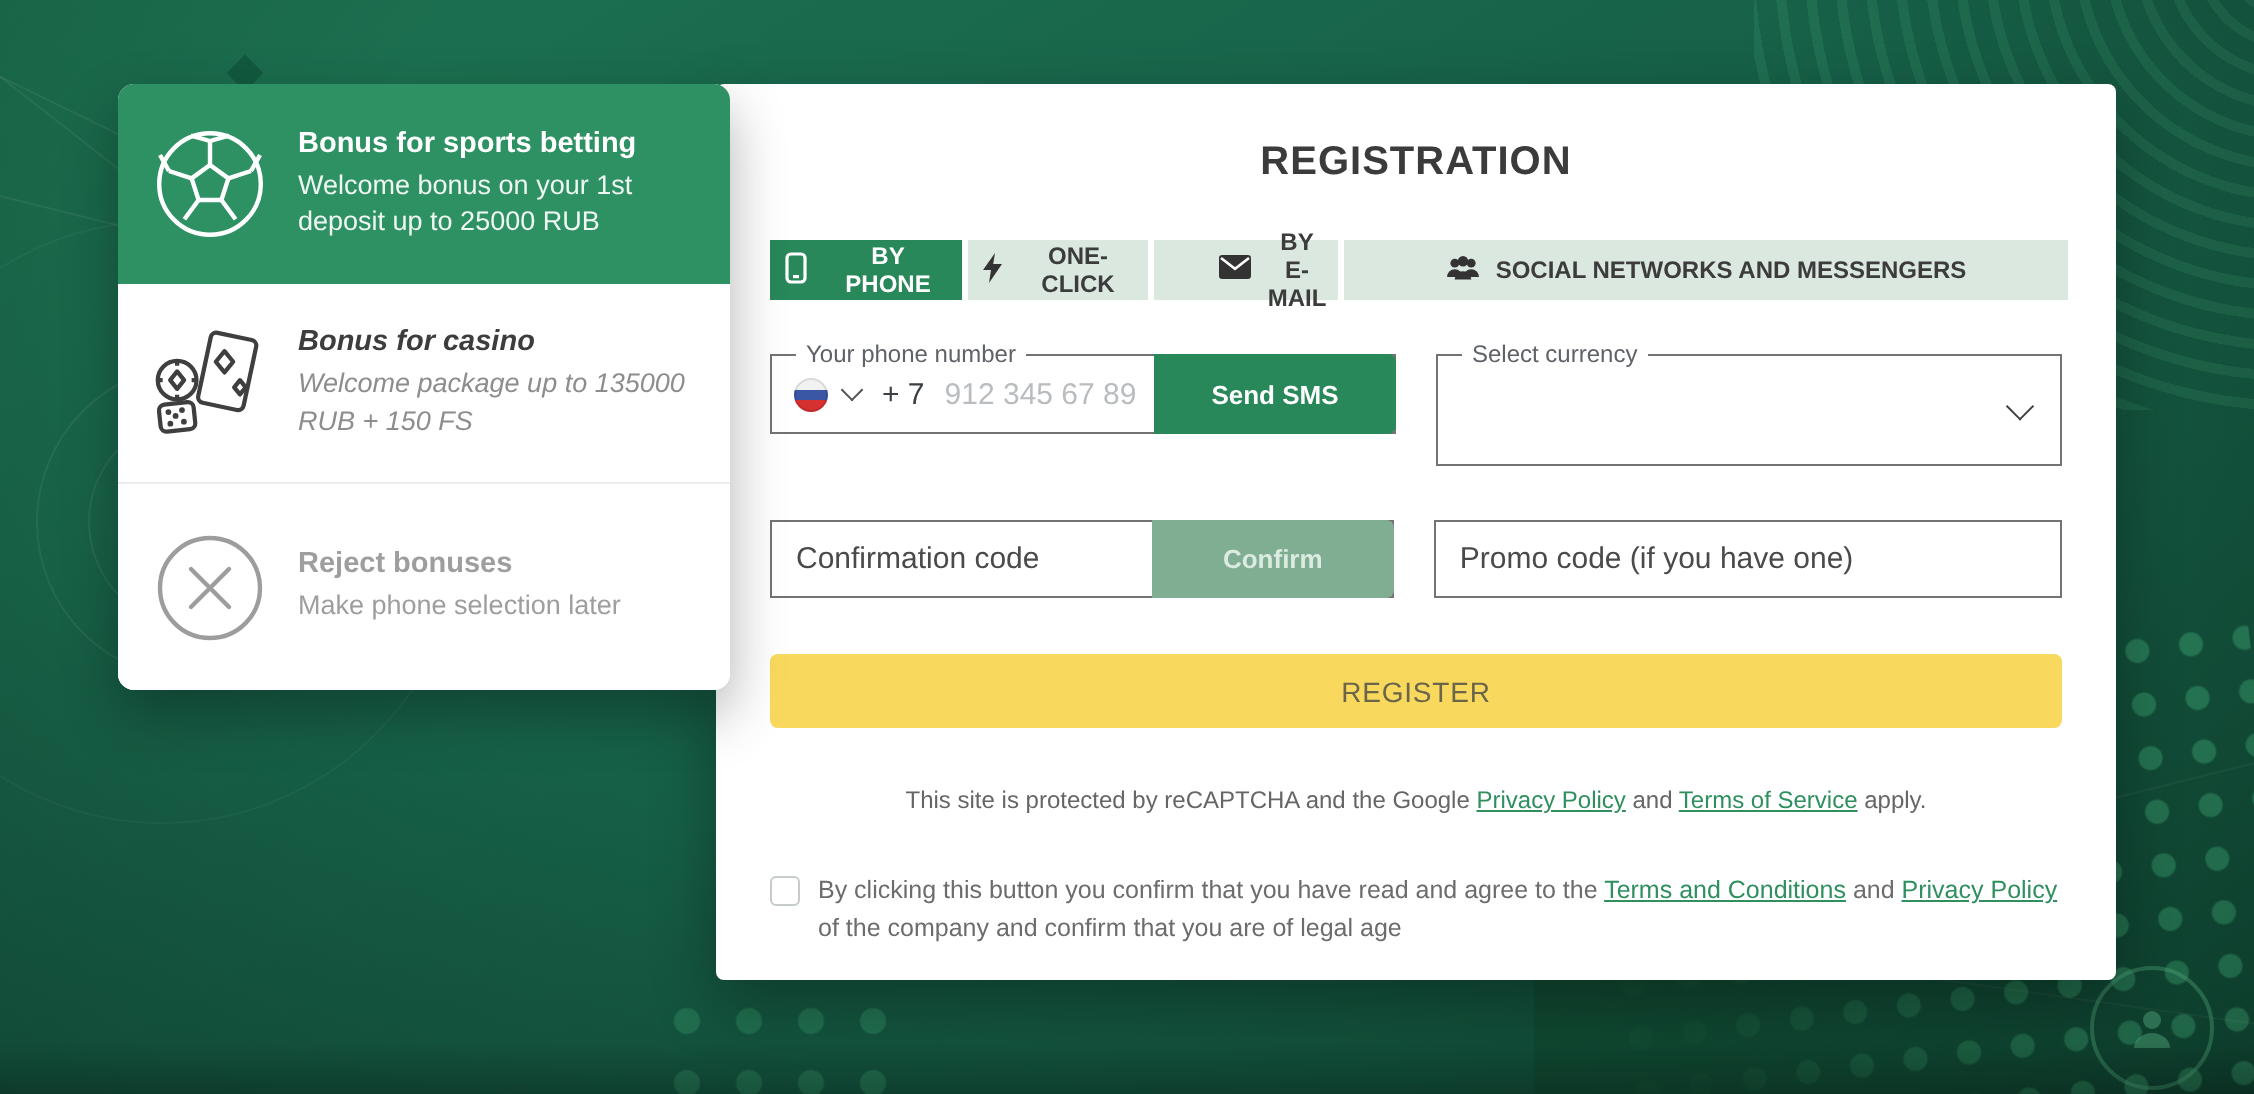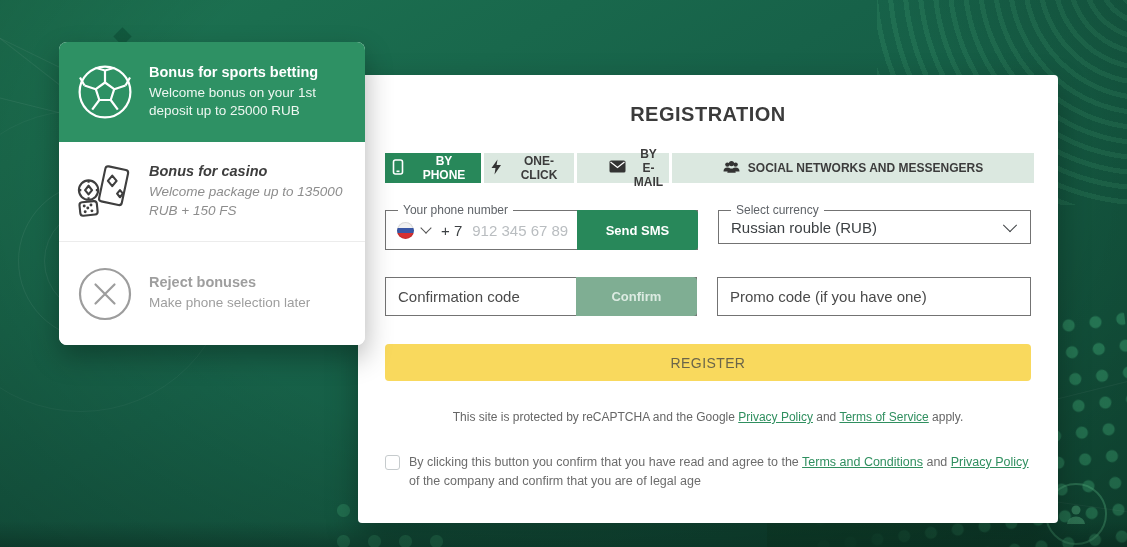--- a/index.html
+++ b/index.html
@@ -43,32 +43,32 @@
   .bonus-card.reject{height:104px;border-top:1px solid #ececec;box-sizing:border-box;}
   .bonus-icon{width:60px;flex-shrink:0;display:flex;justify-content:center;align-items:center;}
   .bonus-title{font-size:14.5px;font-weight:bold;color:#3d3d3d;margin:0 0 4px;}
   .bonus-sub{font-size:13.5px;color:#8d8d8d;line-height:1.35;margin:0;}
   .sports .bonus-title{color:#fff;}
   .sports .bonus-sub{color:#eef7f1;}
   .reject .bonus-title{color:#9e9e9e;}
   .reject .bonus-sub{color:#9e9e9e;}
   
   .panel{position:absolute;left:358px;top:42px;width:700px;height:448px;background:#fff;border-radius:4px;
-    box-shadow:0 12px 32px rgba(0,0,0,.32);z-index:2;margin-top:33px;}
+    box-shadow:0 12px 32px rgba(0,0,0,.32);z-index:2;}
   .panel h1{margin:28px 0 0;text-align:center;font-size:20px;font-weight:bold;color:#3b3b3b;letter-spacing:.5px;}
   .tabs{display:flex;gap:3px;margin:27px 24px 0 27px;height:30px;}
   .tab{display:flex;align-items:center;justify-content:center;gap:8px;background:#dbe8e0;border:none;
     font-family:inherit;font-size:12px;font-weight:bold;color:#3c3c3c;cursor:pointer;padding:0 6px;}
   .tab.t1{width:96px;} .tab.t2{width:90px;} .tab.t3{width:92px;padding-left:32px;} .tab.t4{flex:1;}
   .tab.active{background:#28885a;color:#fff;}
   .form-row{display:flex;gap:20px;margin:27px 27px 0;}
   .field{position:relative;border:1px solid #737373;border-radius:0;background:#fff;
     display:flex;align-items:center;box-sizing:border-box;}
   .phone-field{width:313px;height:40px;padding:0 126px 0 11px;}
-  .currency-field{width:316px;height:34px;padding:0 34px 0 12px;cursor:pointer;}
+  .currency-field{width:316px;height:56px;padding:0 34px 0 12px;cursor:pointer;}
   .code-field{width:313px;height:39px;padding:0 126px 0 0;}
   .promo-field{width:316px;height:39px;}
   .f-label{position:absolute;top:-8px;left:12px;background:#fff;padding:0 5px;font-size:12px;color:#5f6368;line-height:15px;white-space:nowrap;}
   .flag{width:17px;height:17px;border-radius:50%;flex-shrink:0;
     background:linear-gradient(to bottom,#f2f2f2 0 34%,#3a57a5 34% 66%,#d63031 66% 100%);
     box-shadow:inset 0 0 0 1px rgba(0,0,0,.10);}
   .chev-sm{width:7px;height:7px;border-right:1.6px solid #555;border-bottom:1.6px solid #555;
     transform:rotate(45deg);margin:-4px 0 0 8px;flex-shrink:0;cursor:pointer;}
   .dial{margin-left:11px;font-size:15px;color:#3c4043;white-space:nowrap;}
   .field input{font-family:inherit;border:none;outline:none;background:transparent;font-size:15px;color:#3c4043;}
@@ -226,21 +226,20 @@
       <div class="field phone-field">
         <span class="f-label">Your phone number</span>
         <span class="flag"></span>
         <span class="chev-sm"></span>
         <span class="dial">+ 7</span>
         <input class="phone-input" type="text" placeholder="912 345 67 89" style="">
         <button class="side-btn send-sms">Send SMS</button>
       </div>
       <div class="field currency-field">
         <span class="f-label">Select currency</span>
-        <span class="currency-value">Russian rouble (RUB)</span>
         <span class="chev-lg"></span>
       </div>
     </div>
 
     <div class="form-row">
       <div class="field code-field">
         <input class="code-input" type="text" placeholder="Confirmation code" style="">
         <button class="side-btn confirm-btn">Confirm</button>
       </div>
       <div class="field promo-field">

